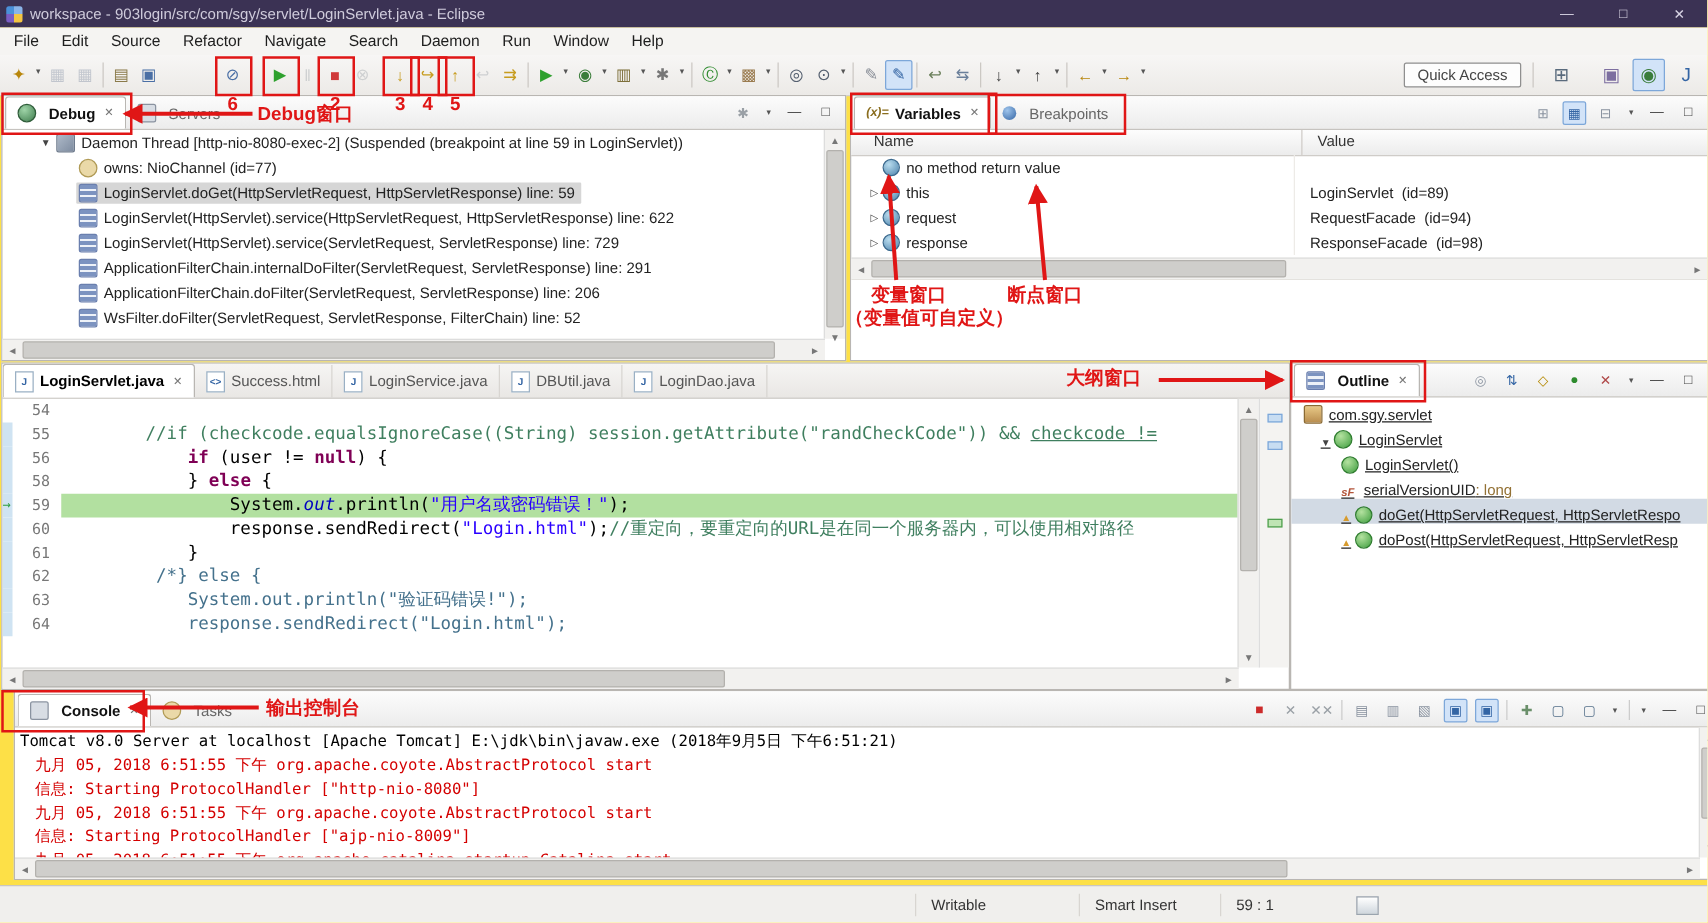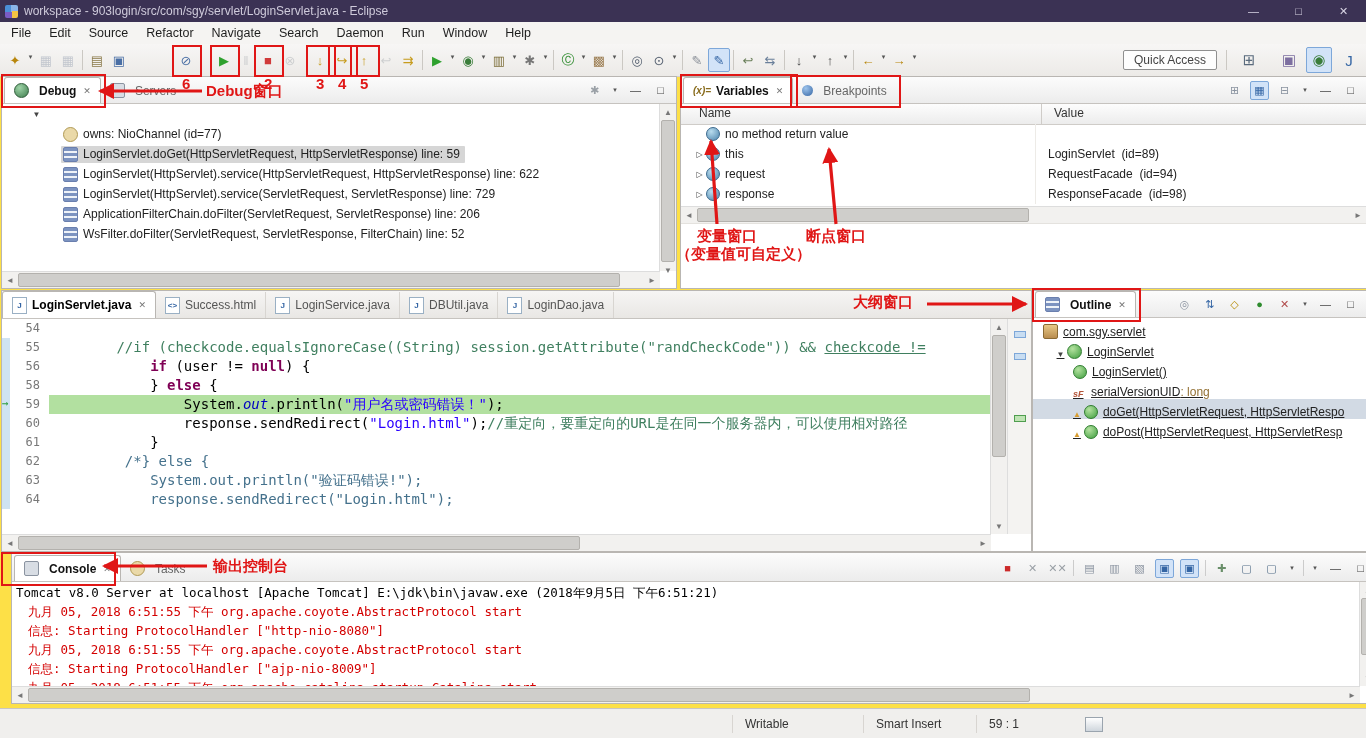--- a/index.html
+++ b/index.html
@@ -261,20 +261,24 @@
       <div class="view-toolbar">
           <span class="vt-icon" style="color: rgb(154, 160, 166);">✱</span>
           <span class="vt-arrow">▾</span>
           <span class="vt-icon" style="color: rgb(68, 68, 68);">—</span>
           <span class="vt-icon" style="color: rgb(68, 68, 68);">□</span>
         </div>
     </div>
     <div class="tree">
         <div class="tree-row" style="padding-left: 28px;">
           <span class="expander">▼</span>
+          <span class="row-wrap">
+            <span class="ic ic-thread"></span>
+            <span class="tree-label">Daemon Thread [http-nio-8080-exec-2] (Suspended (breakpoint at line 59 in LoginServlet))</span>
+          </span>
         </div>
         <div class="tree-row" style="padding-left: 46px;">
           <span class="expander"></span>
           <span class="row-wrap">
             <span class="ic ic-owns"></span>
             <span class="tree-label">owns: NioChannel  (id=77)</span>
           </span>
         </div>
         <div class="tree-row" style="padding-left: 46px;">
           <span class="expander"></span>
@@ -288,20 +292,27 @@
           <span class="row-wrap">
             <span class="ic ic-frame"></span>
             <span class="tree-label">LoginServlet(HttpServlet).service(HttpServletRequest, HttpServletResponse) line: 622</span>
           </span>
         </div>
         <div class="tree-row" style="padding-left: 46px;">
           <span class="expander"></span>
           <span class="row-wrap">
             <span class="ic ic-frame"></span>
             <span class="tree-label">LoginServlet(HttpServlet).service(ServletRequest, ServletResponse) line: 729</span>
+          </span>
+        </div>
+        <div class="tree-row" style="padding-left: 46px;">
+          <span class="expander"></span>
+          <span class="row-wrap">
+            <span class="ic ic-frame"></span>
+            <span class="tree-label">ApplicationFilterChain.internalDoFilter(ServletRequest, ServletResponse) line: 291</span>
           </span>
         </div>
         <div class="tree-row" style="padding-left: 46px;">
           <span class="expander"></span>
           <span class="row-wrap">
             <span class="ic ic-frame"></span>
             <span class="tree-label">ApplicationFilterChain.doFilter(ServletRequest, ServletResponse) line: 206</span>
           </span>
         </div>
         <div class="tree-row" style="padding-left: 46px;">

